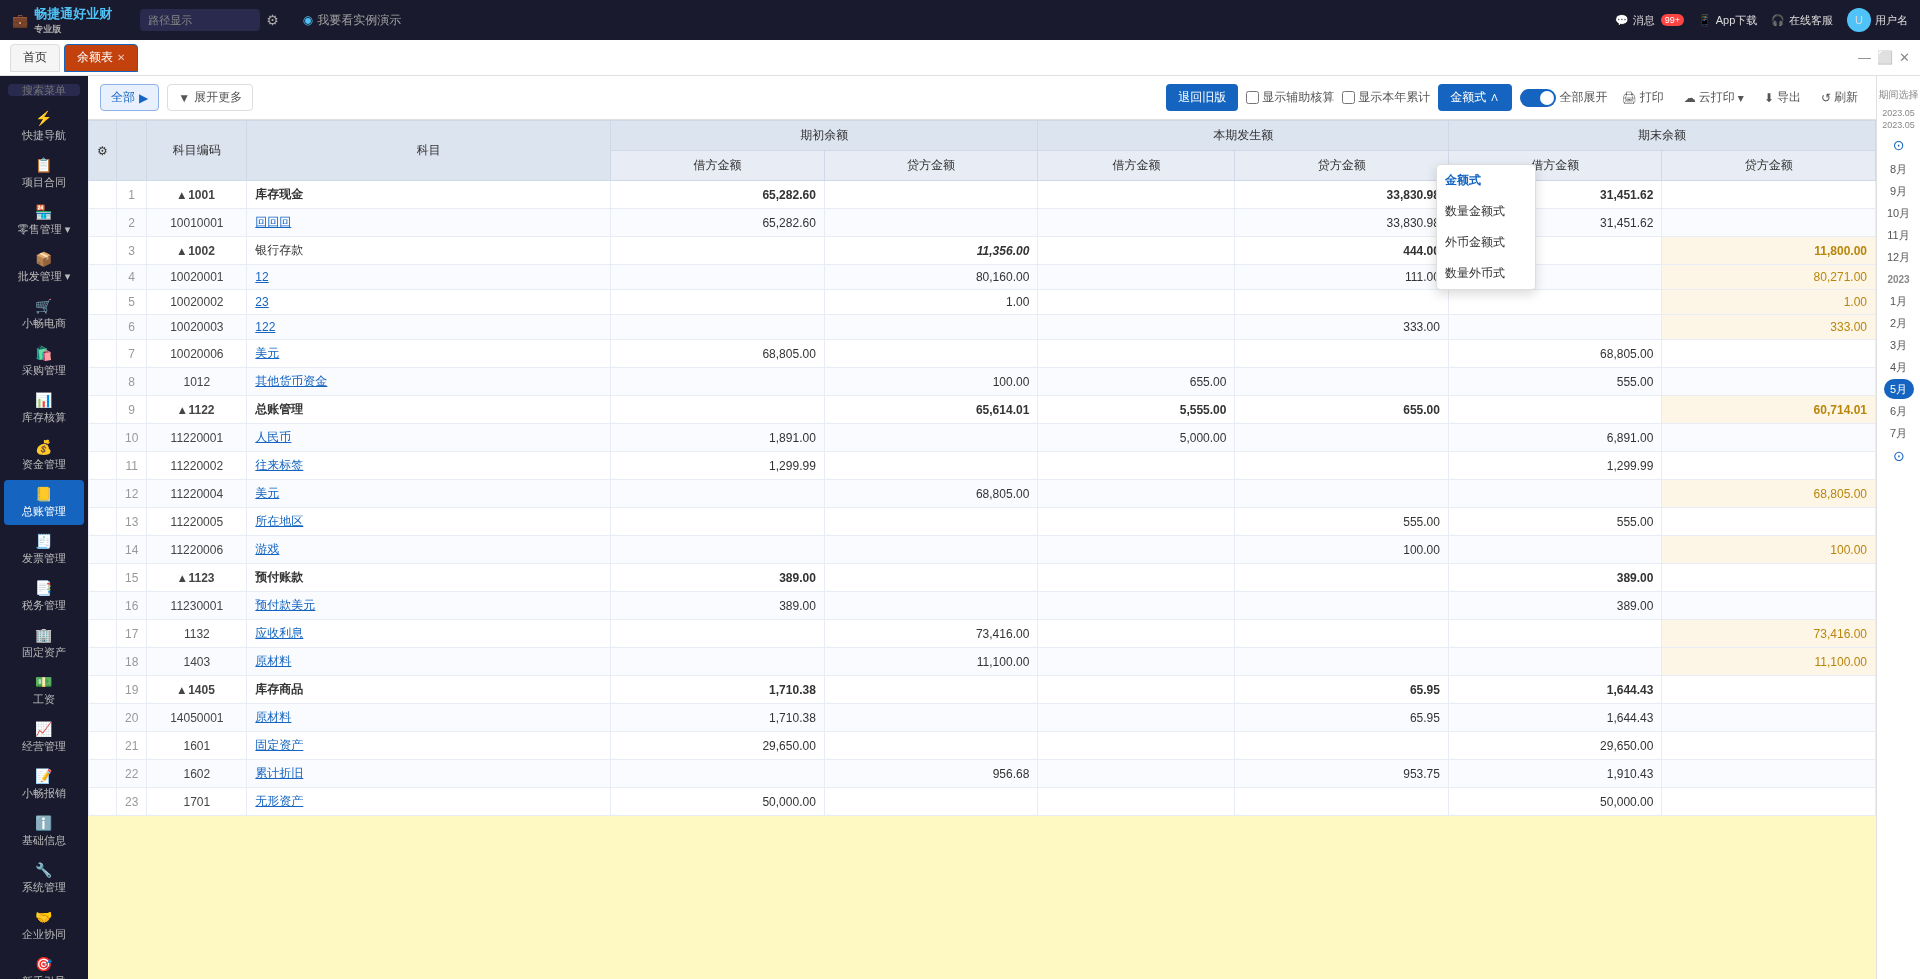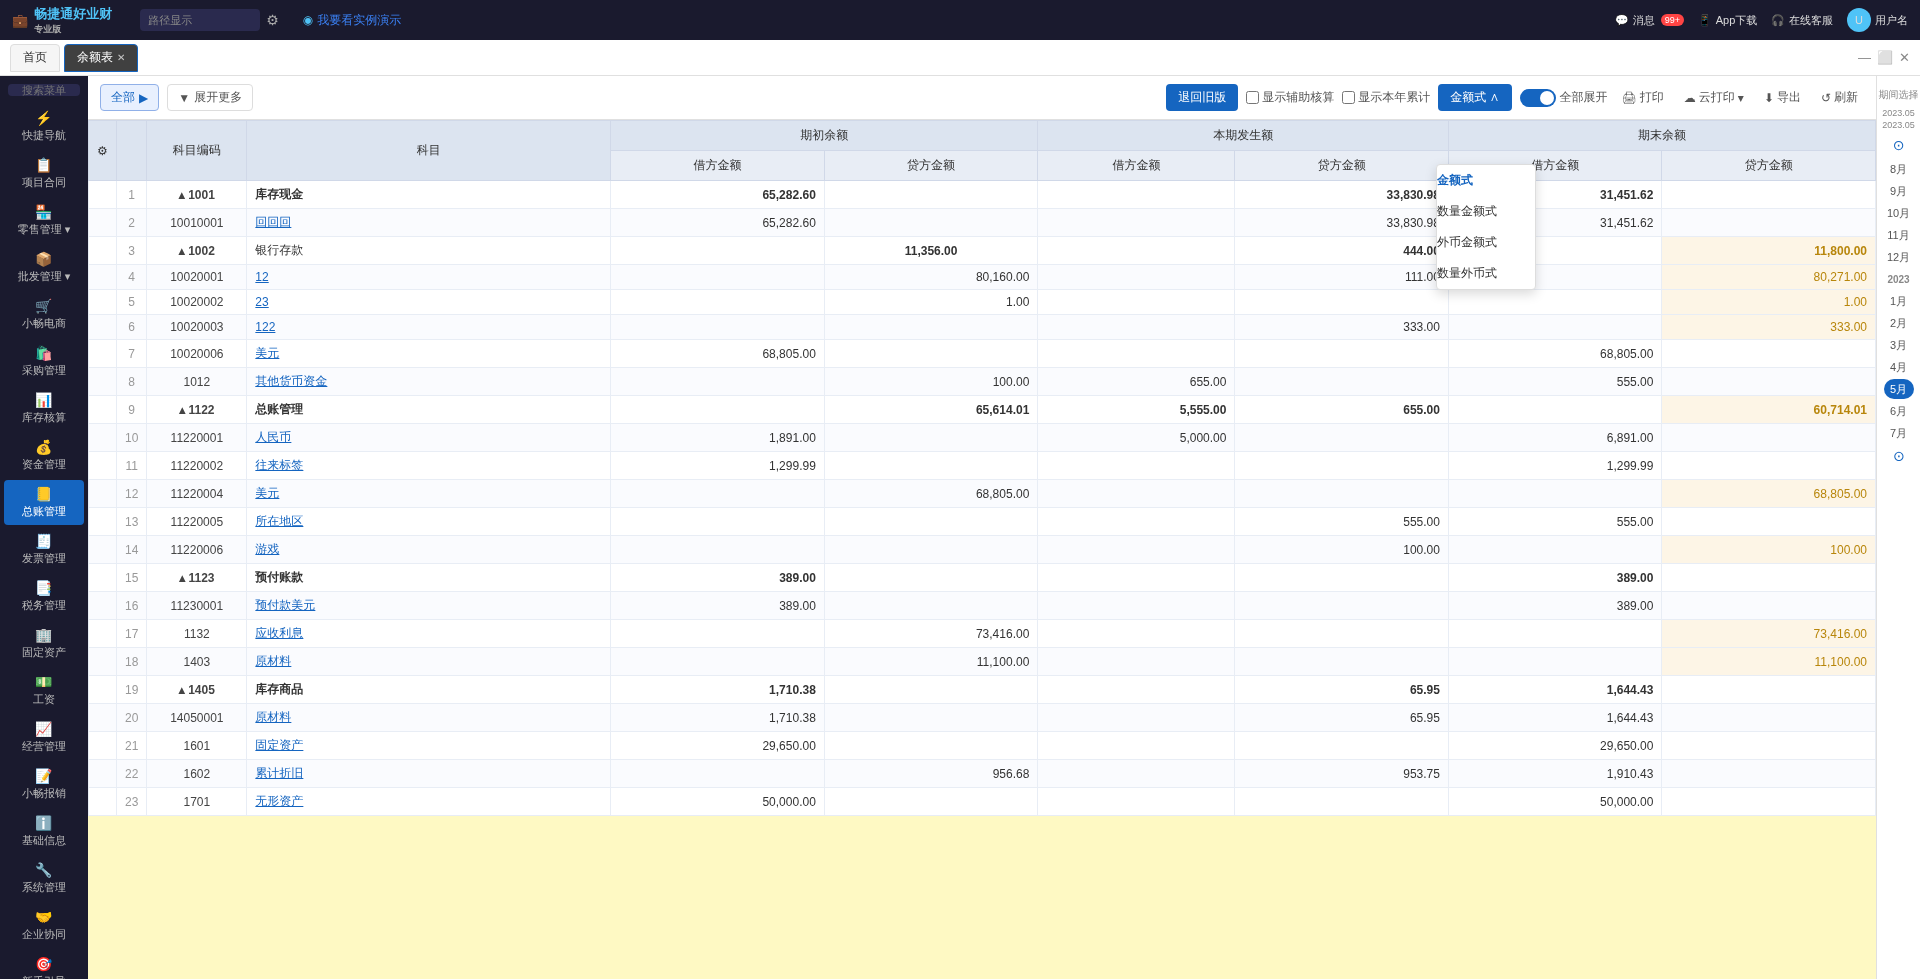--- a/index.html
+++ b/index.html
@@ -37,21 +37,21 @@
       border-radius: 4px 4px 0 0;
       display: flex;
       align-items: center;
       gap: 4px;
       cursor: pointer;
       font-size: 12px;
       color: #666;
       border: 1px solid transparent;
     }
     .tab-item.active {
-      background: #404040;
+      background: #c2410c;
       color: #fff;
       border-color: #1565c0;
     }
     .tab-item.home { background: #f5f5f5; color: #333; border-color: #ddd; }
     .tab-close { font-size: 10px; opacity: 0.7; }
 
     
     .main-layout { display: flex; height: calc(979px - 40px - 36px); }
 
     
@@ -228,21 +228,21 @@
       background: #fff;
       border: 1px solid #ddd;
       border-radius: 4px;
       box-shadow: 0 4px 12px rgba(0,0,0,0.15);
       z-index: 100;
       min-width: 100px;
       top: 44px;
       right: 340px;
     }
     .dropdown-item {
-      padding: 7px 0;
+      padding: 7px 8px;
       cursor: pointer;
       font-size: 12px;
       color: #333;
       white-space: nowrap;
     }
     .dropdown-item.active { color: #1565c0; font-weight: bold; }
 
     
     .right-panel {
       width: 44px;
@@ -288,21 +288,21 @@
       </div>
     </div>
     <div style="display:flex;align-items:center;gap:6px;margin-left:20px;">
       <div style="width:120px;height:22px;background:#2a2a4e;border-radius:4px;display:flex;align-items:center;padding:0 8px;">
         <span style="color:#888;font-size:11px;">路径显示</span>
       </div>
       <span style="color:#aaa;cursor:pointer;font-size:14px;">⚙</span>
     </div>
     <div style="display:flex;align-items:center;gap:4px;margin-left:16px;cursor:pointer;">
       <span style="color:#4fc3f7;font-size:12px;">◉</span>
-      <span style="color:#3b82f6;font-size:12px;">我要看实例演示</span>
+      <span style="color:#a3a3a3;font-size:12px;">我要看实例演示</span>
     </div>
   </div>
   <div class="top-header-right">
     <div style="display:flex;align-items:center;gap:4px;cursor:pointer;">
       <span>💬</span>
       <span>消息</span>
       <span class="badge">99+</span>
     </div>
     <div style="display:flex;align-items:center;gap:4px;cursor:pointer;">
       <span>📱</span>
@@ -521,21 +521,21 @@
                 <td style="text-align: right;">33,830.98</td>
                 <td style="text-align: right;">31,451.62</td>
                 <td style="text-align: right;"></td>
               </tr>
               <tr>
                 <td class="gear-col"></td>
                 <td class="row-num">3</td>
                 <td class="td-code"><span style="font-weight:bold;">▴ 1002</span></td>
                 <td style="font-weight: normal;">银行存款</td>
                 <td style="text-align: right; font-weight: bold;"></td>
-                <td style="text-align: center; font-weight: bold;">11,356.00</td>
+                <td style="text-align: right; font-weight: bold; font-style: italic;">11,356.00</td>
                 <td style="text-align: right; font-weight: bold;"></td>
                 <td style="text-align: right; font-weight: bold;">444.00</td>
                 <td style="text-align: right; font-weight: bold;"></td>
                 <td style="background: rgb(253, 245, 230); color: rgb(184, 134, 11); text-align: right; font-weight: bold;">11,800.00</td>
               </tr>
               <tr>
                 <td class="gear-col"></td>
                 <td class="row-num">4</td>
                 <td class="td-code">10020001</td>
                 <td><span class="td-link">12</span></td>

